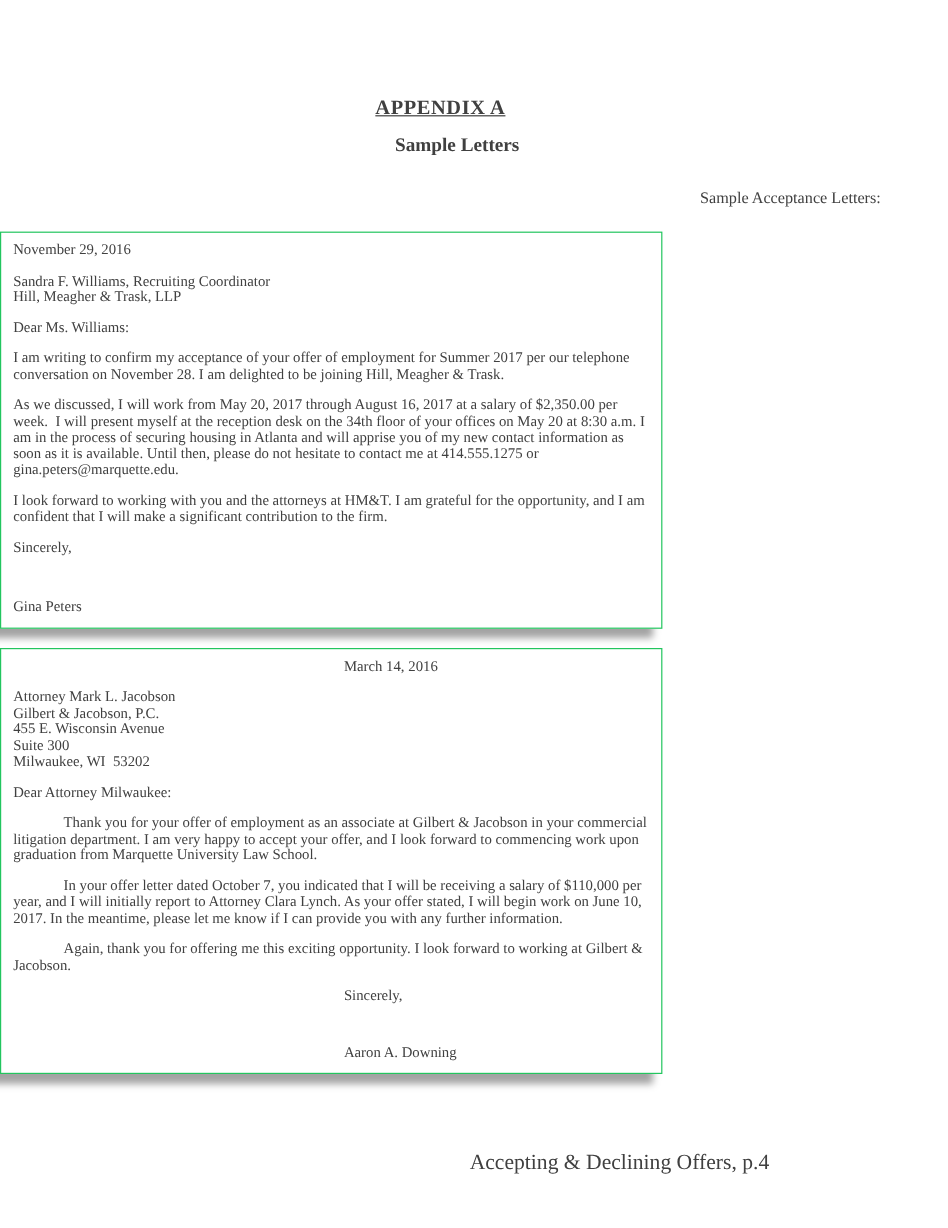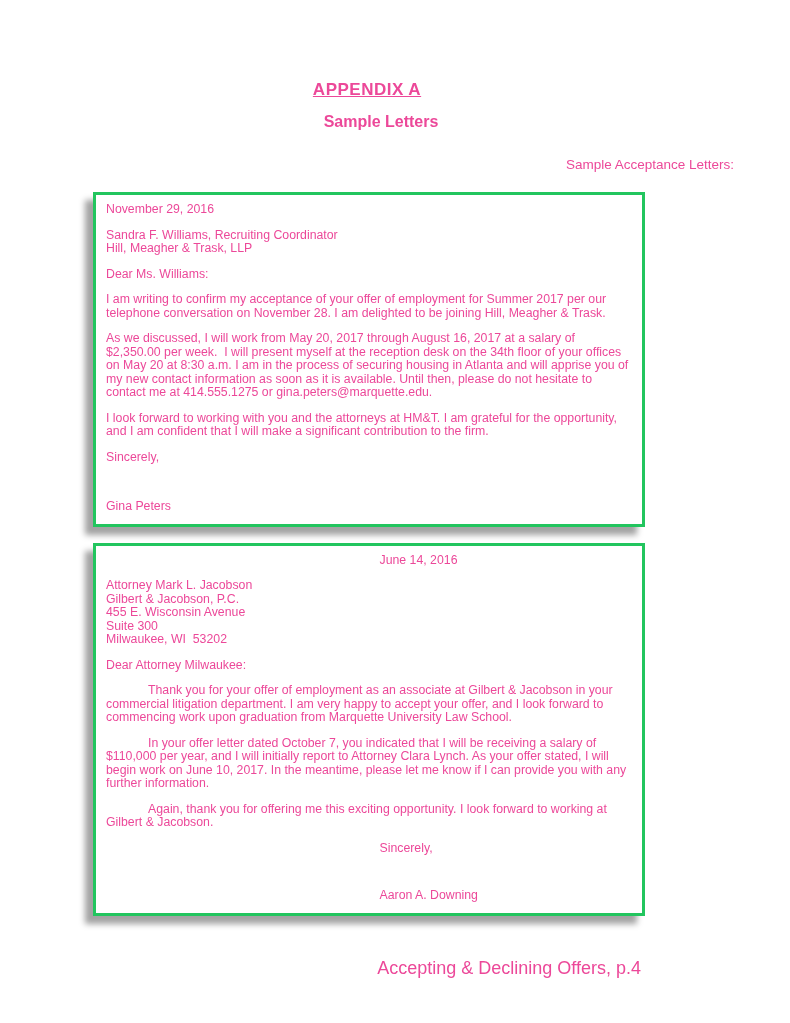--- a/index.html
+++ b/index.html
@@ -1,22 +1,22 @@
 <!DOCTYPE html>
 <html><head>
 <meta charset="utf-8">
 <style>
   html, body { margin: 0; padding: 0; background: #ffffff; }
   .page {
     position: relative;
     width: 734px;
     height: 1023px;
     background: #ffffff;
-    font-family: Liberation Sans, sans-serif;
-    color: #ec4899;
+    font-family: Liberation Serif, serif;
+    color: #404040;
     overflow: hidden;
     box-sizing: border-box;
   }
   .title {
     margin: 0;
     padding-top: 80px;
     text-align: center;
     font-size: 17px;
     font-weight: bold;
     text-decoration: underline;
@@ -30,23 +30,22 @@
     padding-left: 28px;
   }
   .section-label {
     margin: 26px 0 0 93px;
     font-size: 13.5px;
     text-align: right;
   }
   .letter {
     box-sizing: border-box;
     width: 552px;
-    margin-left: 93px;
     background: #ffffff;
-    border: 3px solid #22c55e;
+    border: 1px solid #22c55e;
     box-shadow: -8px 8px 6px #a3a3a3;
     padding: 8px 10px 10px 10px;
     font-size: 12.3px;
     line-height: 13.5px;
   }
   .letter-1 { margin-top: 20px; }
   .letter-2 { margin-top: 16px; }
   .line { white-space: pre-wrap; }
   .addr { margin-top: 12px; }
   .salutation { margin-top: 12px; }
@@ -84,21 +83,21 @@
     </div>
     <div class="line salutation">Dear Ms. Williams:</div>
     <p class="para">I am writing to confirm my acceptance of your offer of employment for Summer 2017 per our telephone conversation on November 28. I am delighted to be joining Hill, Meagher &amp; Trask.</p>
     <p class="para">As we discussed, I will work from May 20, 2017 through August 16, 2017 at a salary of $2,350.00 per week.  I will present myself at the reception desk on the 34th floor of your offices on May 20 at 8:30 a.m. I am in the process of securing housing in Atlanta and will apprise you of my new contact information as soon as it is available. Until then, please do not hesitate to contact me at 414.555.1275 or gina.peters@marquette.edu.</p>
     <p class="para">I look forward to working with you and the attorneys at HM&amp;T. I am grateful for the opportunity, and I am confident that I will make a significant contribution to the firm.</p>
     <div class="line closing">Sincerely,</div>
     <div class="line sig-1">Gina Peters</div>
   </div>
 
   <div class="letter letter-2">
-    <div class="line tab-center">June 14, 2016</div>
+    <div class="line tab-center">March 14, 2016</div>
     <div class="addr">
       <div class="line">Attorney Mark L. Jacobson</div>
       <div class="line">Gilbert &amp; Jacobson, P.C.</div>
       <div class="line">455 E. Wisconsin Avenue</div>
       <div class="line">Suite 300</div>
       <div class="line">Milwaukee, WI  53202</div>
     </div>
     <div class="line salutation">Dear Attorney Milwaukee:</div>
     <p class="para">Thank you for your offer of employment as an associate at Gilbert &amp; Jacobson in your commercial litigation department. I am very happy to accept your offer, and I look forward to commencing work upon graduation from Marquette University Law School.</p>
     <p class="para">In your offer letter dated October 7, you indicated that I will be receiving a salary of $110,000 per year, and I will initially report to Attorney Clara Lynch. As your offer stated, I will begin work on June 10, 2017. In the meantime, please let me know if I can provide you with any further information.</p>

